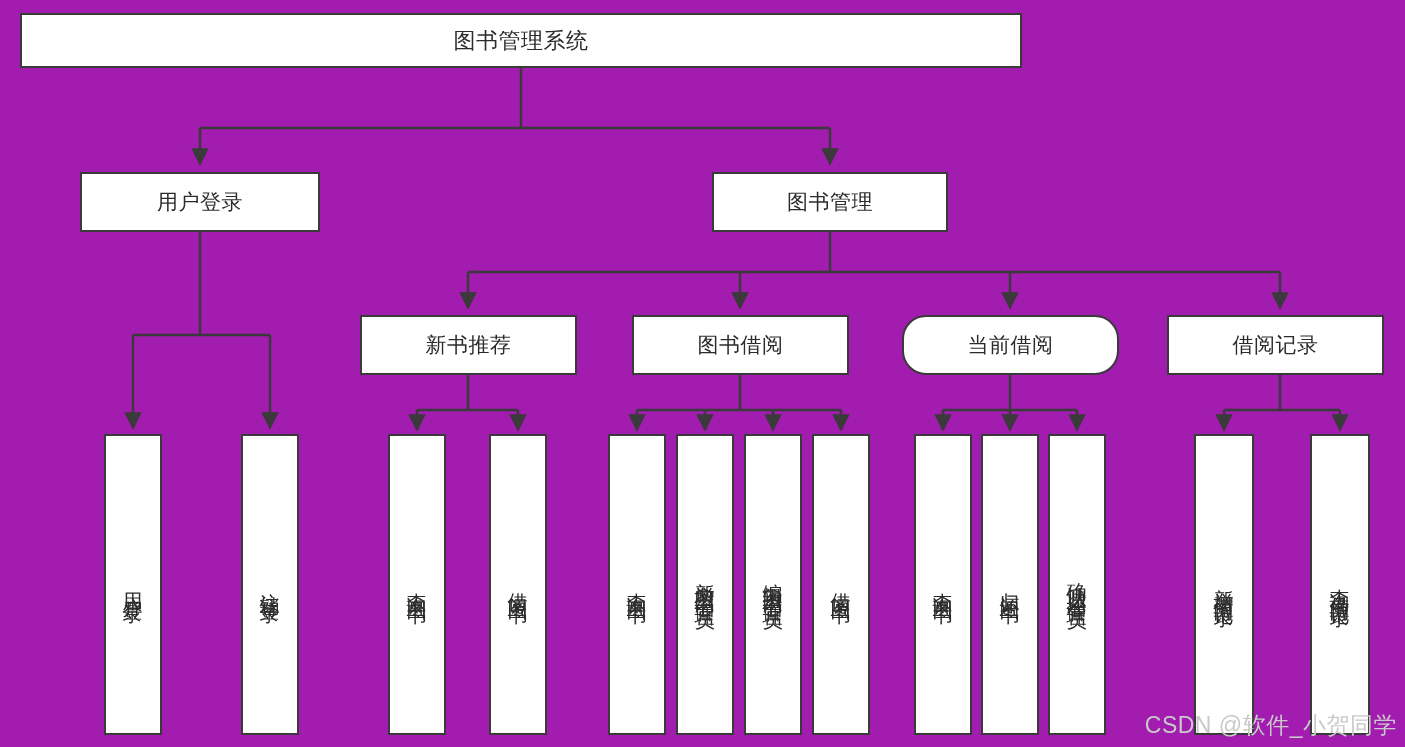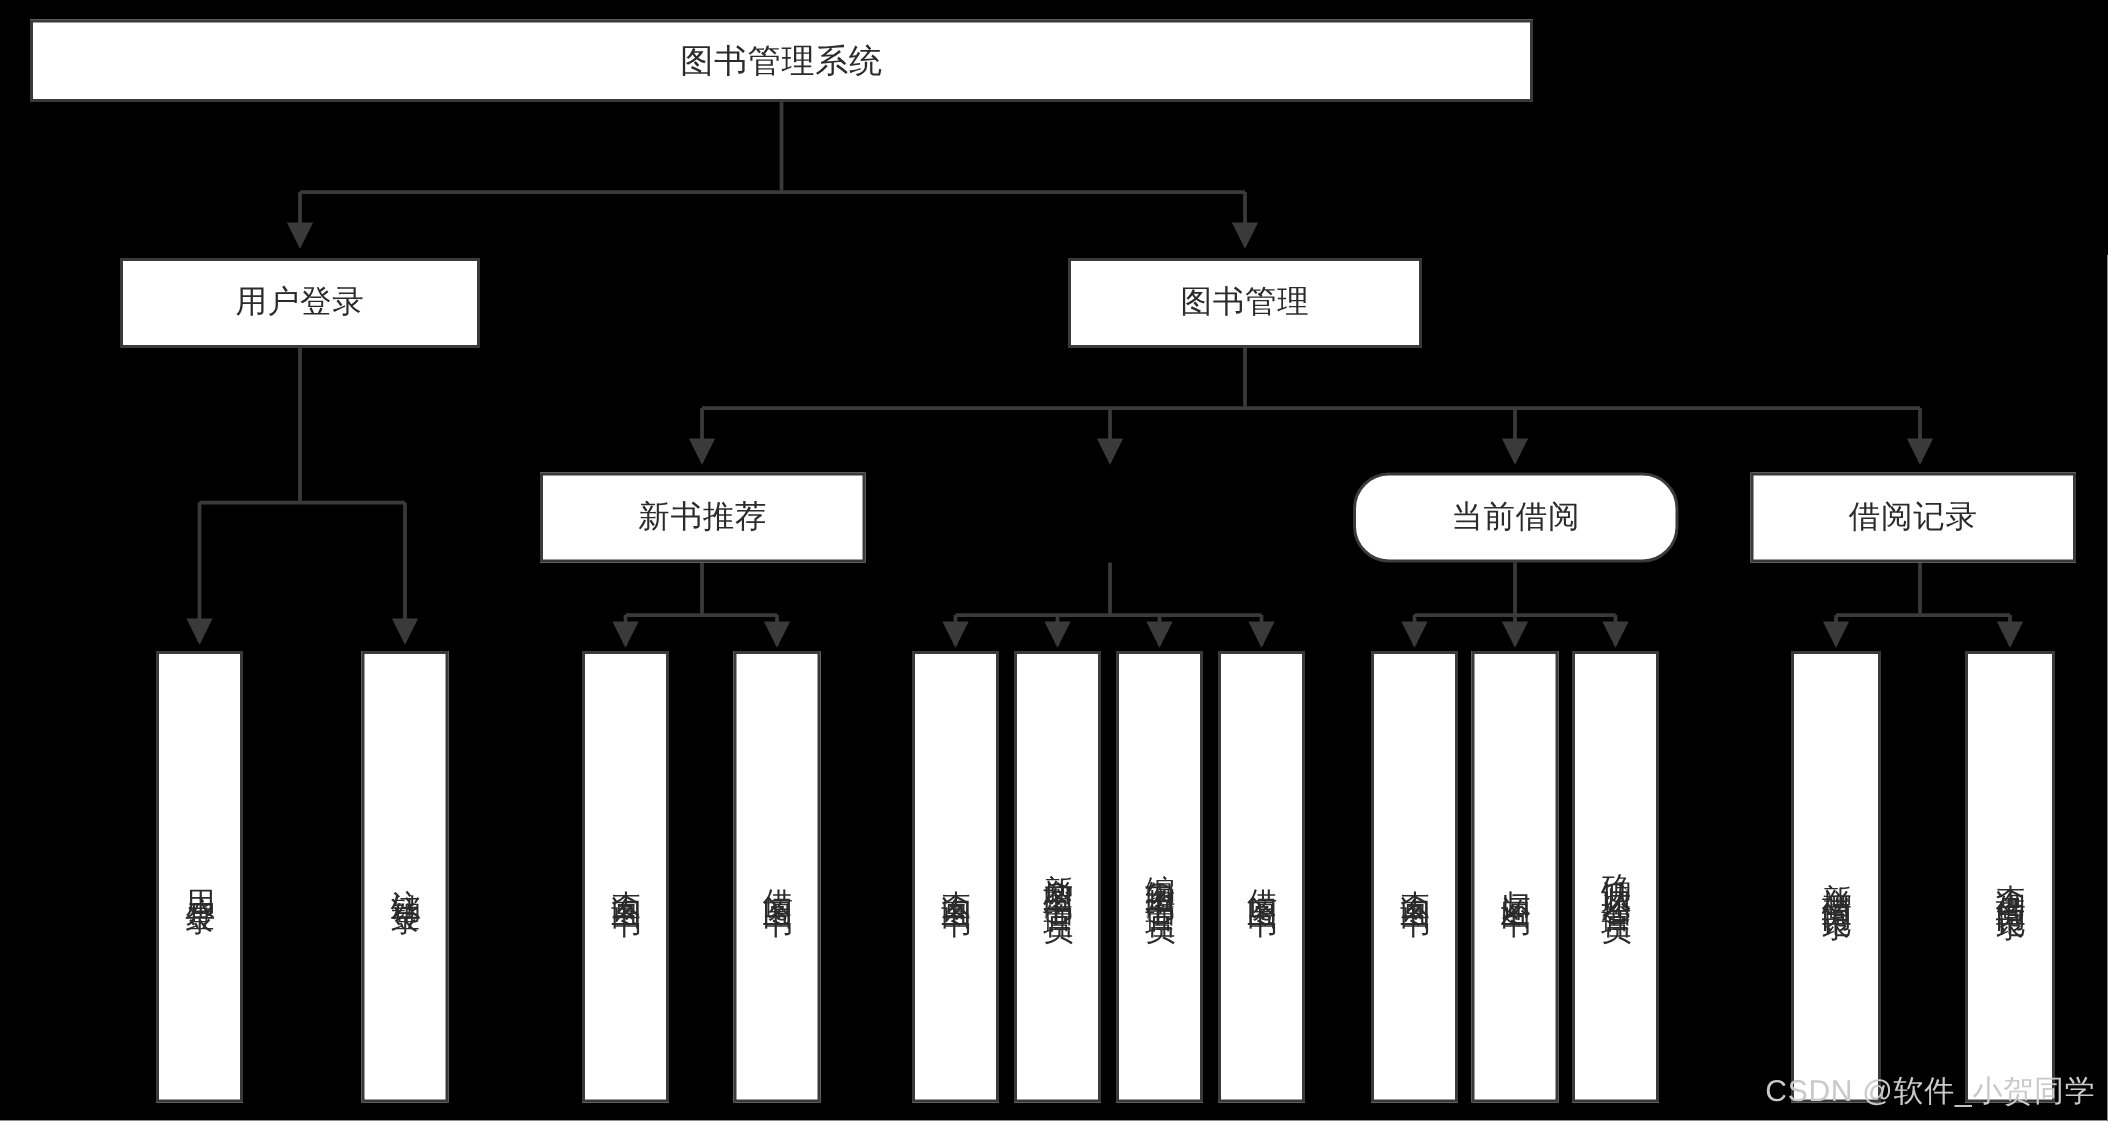--- a/index.html
+++ b/index.html
@@ -8,21 +8,21 @@
     padding: 0;
     background: #ffffff;
   }
   body {
     font-family: "Liberation Sans", "DejaVu Sans", sans-serif;
   }
   #canvas {
     position: relative;
     width: 1405px;
     height: 747px;
-    background: #000000;
+    background: #a21caf;
     overflow: hidden;
   }
   #connectors {
     position: absolute;
     left: 0;
     top: 0;
     width: 1405px;
     height: 747px;
     pointer-events: none;
   }
@@ -55,21 +55,21 @@
     text-orientation: upright;
     letter-spacing: 4px;
     line-height: 1;
     white-space: nowrap;
     display: block;
   }
   .watermark {
     position: absolute;
     right: 8px;
     bottom: 6px;
-    font-size: 20px;
+    font-size: 23px;
     color: #c9c9c9;
     letter-spacing: 0.5px;
     white-space: nowrap;
     z-index: 5;
   }
 </style>
 </head>
 <body>
 
 <div id="canvas">
@@ -133,20 +133,23 @@
   </div>
 
   <div class="node horiz" style="left:360px; top:315px; width:217px; height:60px;">
     <span>新书推荐</span>
   </div>
 
   <div class="node horiz" style="left:712px; top:172px; width:236px; height:60px;">
     <span>图书管理</span>
   </div>
 
+  <div class="node horiz" style="left:632px; top:315px; width:217px; height:60px;">
+    <span>图书借阅</span>
+  </div>
 
   <div class="node horiz" style="left:902px; top:315px; width:217px; height:60px;border-radius:24px;">
     <span>当前借阅</span>
   </div>
 
   <div class="node horiz" style="left:1167px; top:315px; width:217px; height:60px;">
     <span>借阅记录</span>
   </div>
 
   <div class="node leaf" style="left:104px; top:434px; width:58px; height:301px;">

